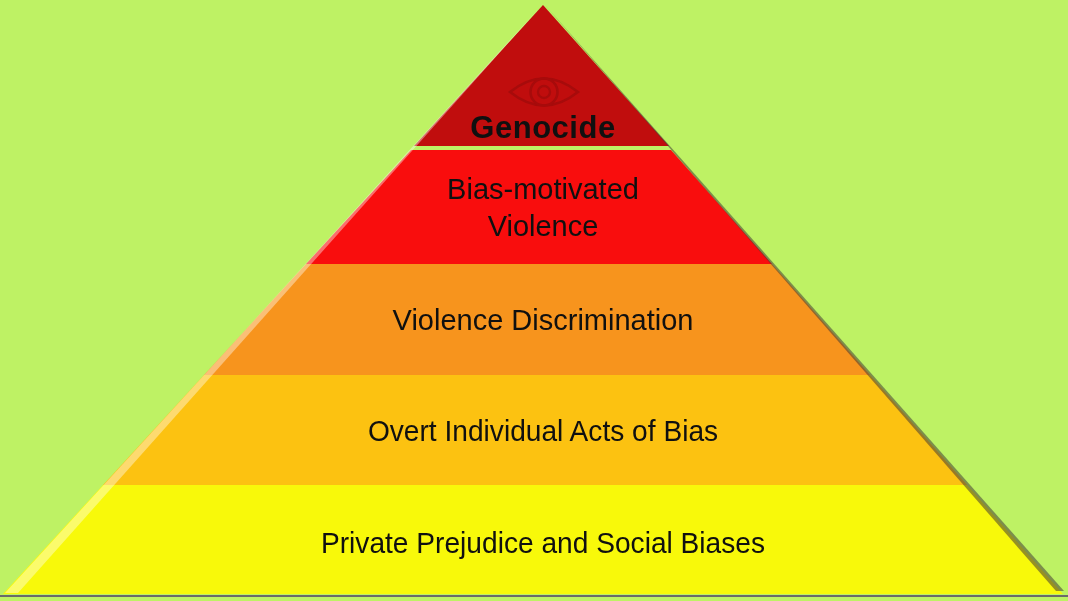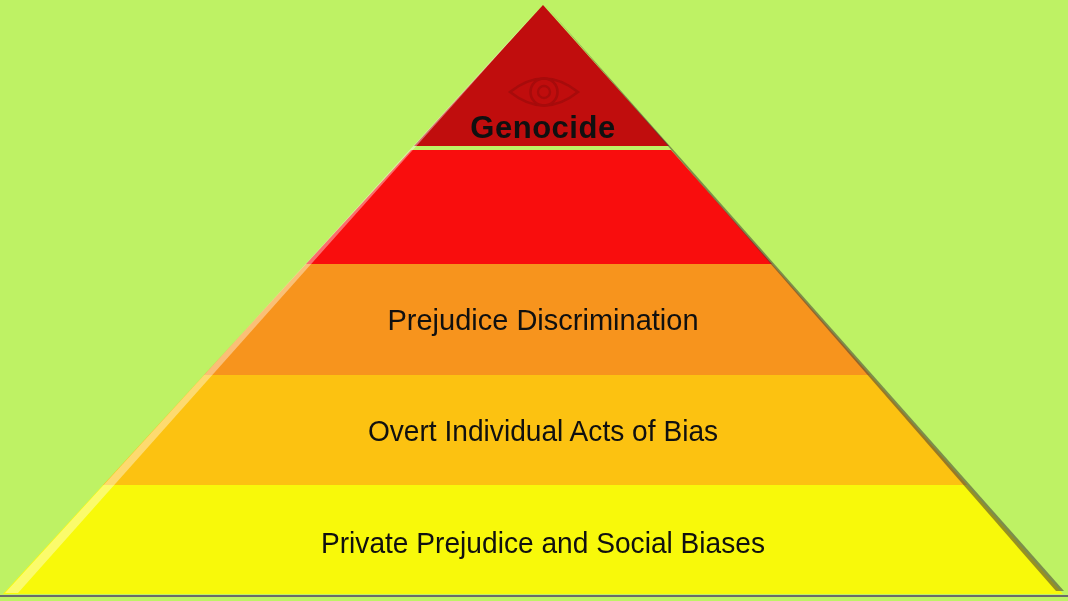--- a/index.html
+++ b/index.html
@@ -89,18 +89,19 @@
   <div class="edge-highlight"></div>
   <div class="edge-shadow"></div>
 
   <svg class="eye" viewBox="0 0 74 46" fill="none" xmlns="http://www.w3.org/2000/svg">
     <path d="M3 23 Q37 -4 71 23 Q37 50 3 23 Z" stroke="#A30B0B" stroke-width="2.6"></path>
     <circle cx="37" cy="23" r="13.5" stroke="#A30B0B" stroke-width="2.6"></circle>
     <circle cx="37" cy="23" r="6" stroke="#A30B0B" stroke-width="2.4"></circle>
   </svg>
 
   <div class="label label-genocide">Genocide</div>
-  <div class="label label-systemic">Prejudice Discrimination</div>
+  <div class="label label-bias">Bias-motivated Violence</div>
+  <div class="label label-systemic">Violence Discrimination</div>
   <div class="label label-overt">Overt Individual Acts of Bias</div>
   <div class="label label-private">Private Prejudice and Social Biases</div>
 
   <div class="baseline" style="background: rgb(106, 106, 106);"></div>
 </div>
 
 </body></html>

